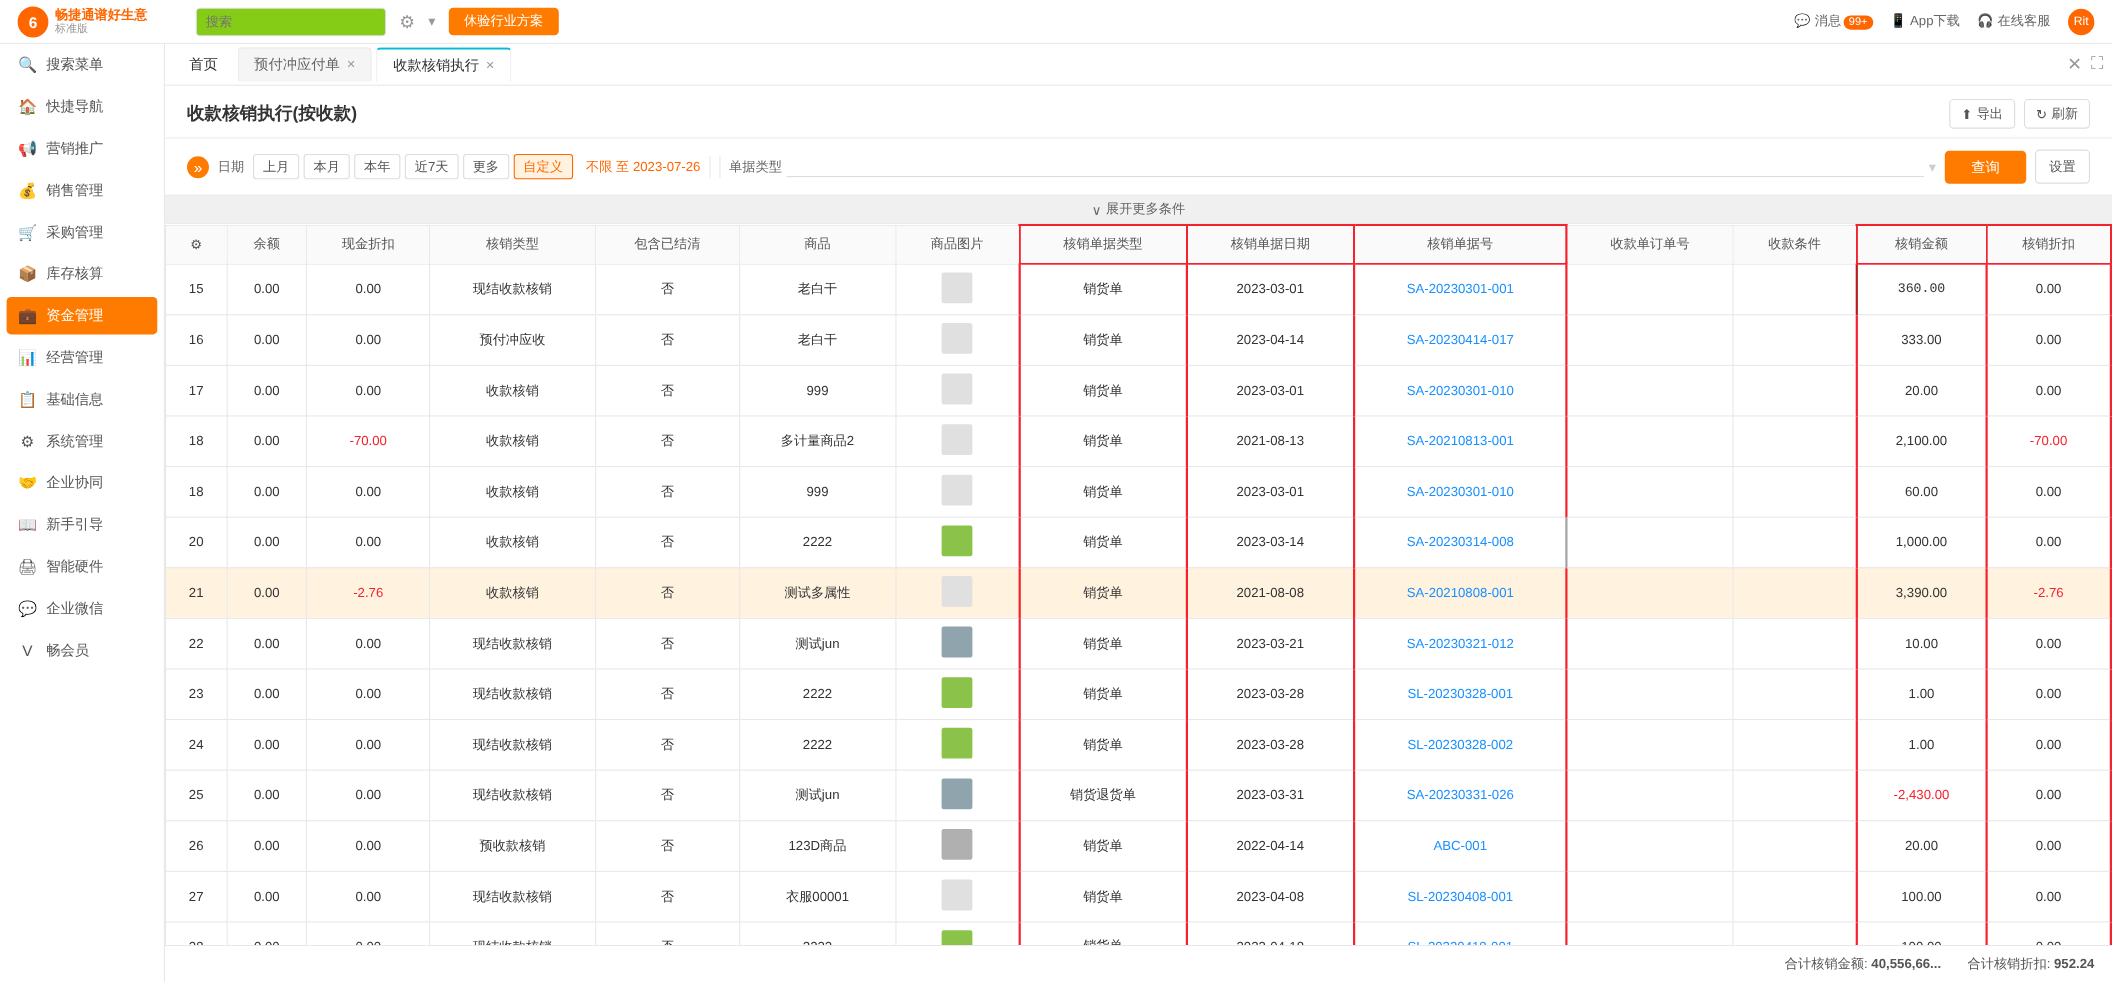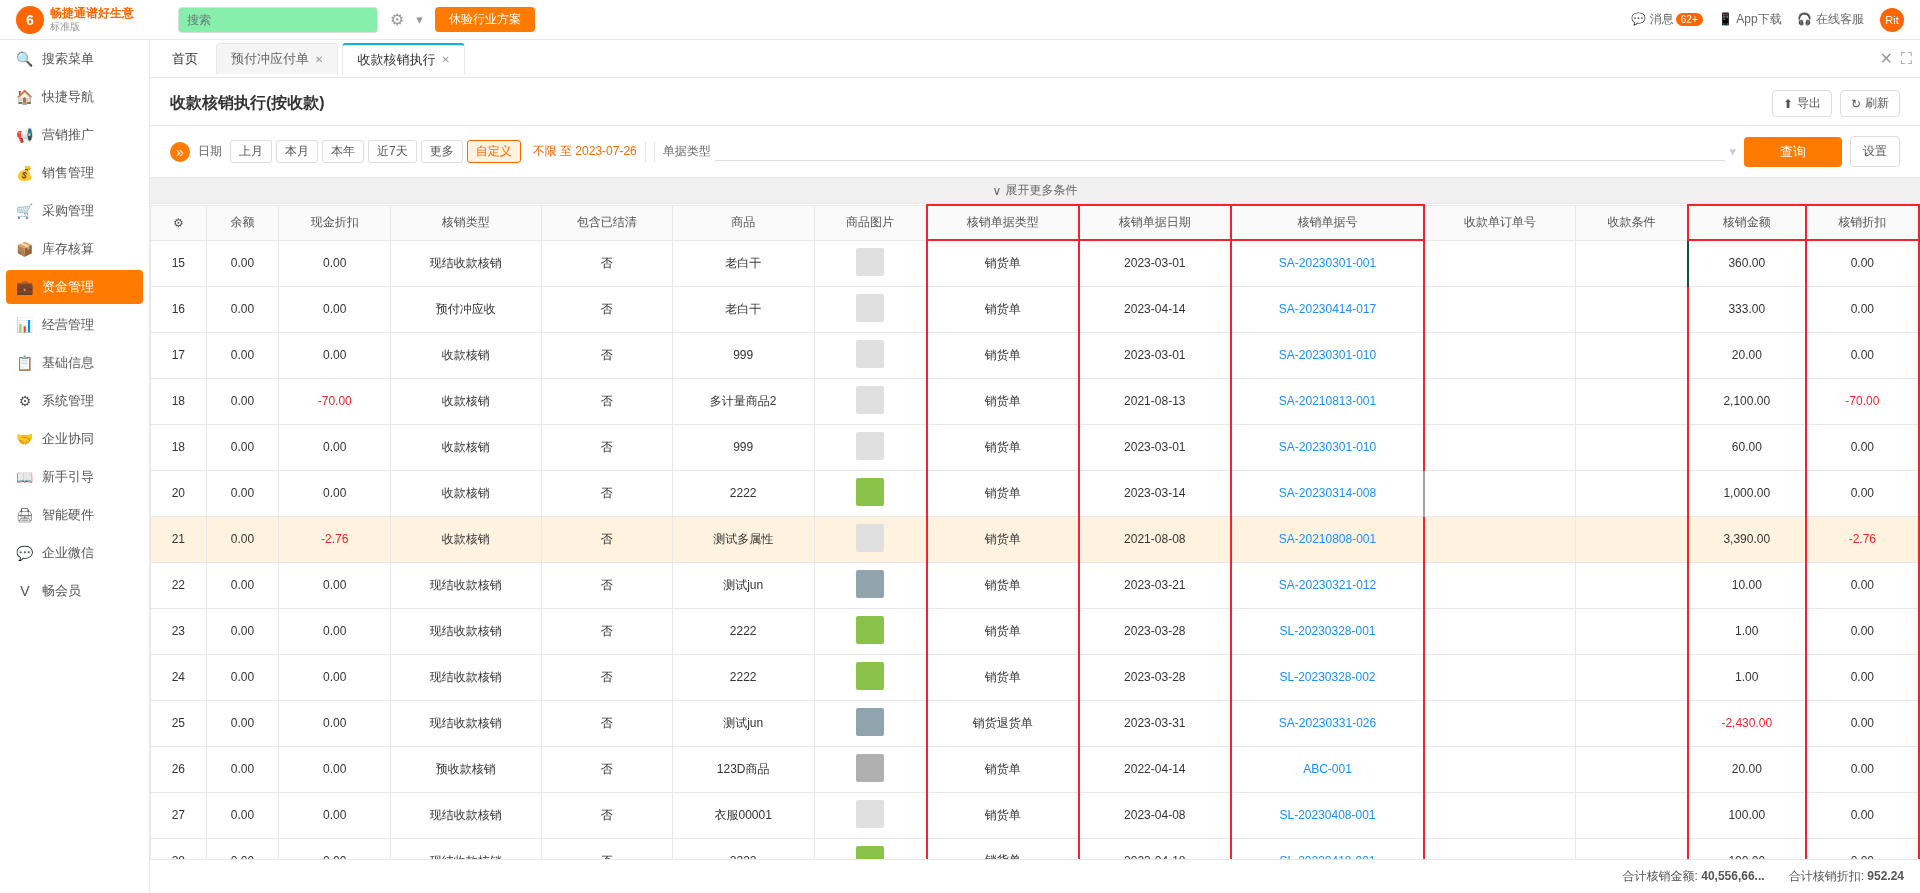--- a/index.html
+++ b/index.html
@@ -3,21 +3,21 @@
   <meta charset="utf-8">
   <style>
     * { box-sizing: border-box; margin: 0; padding: 0; }
     body { font-family: 'Microsoft YaHei', Arial, sans-serif; font-size: 13px; background: #f5f5f5; color: #333; height: 893px; overflow: hidden; display: flex; flex-direction: column; }
 
     
     .top-bar { height: 40px; background: #fff; display: flex; align-items: center; padding: 0 16px; border-bottom: 1px solid #e8e8e8; gap: 12px; flex-shrink: 0; }
     .top-bar-logo { display: flex; align-items: center; gap: 6px; color: #f60; font-weight: bold; font-size: 14px; width: 150px; }
     .logo-icon { width: 28px; height: 28px; background: #f60; border-radius: 50%; display: flex; align-items: center; justify-content: center; color: white; font-size: 14px; font-weight: bold; }
     .logo-text { font-size: 12px; line-height: 1.2; }
-    .search-box { width: 200px; height: 26px; border: 1px solid #ddd; border-radius: 4px; padding: 0 8px; font-size: 12px; background: #86efac; }
+    .search-box { width: 173px; height: 26px; border: 1px solid #ddd; border-radius: 4px; padding: 0 8px; font-size: 12px; background: #84cc16; }
     .top-bar-btn { background: #ff7b00; color: white; border: none; border-radius: 4px; padding: 4px 14px; font-size: 12px; cursor: pointer; }
     .top-bar-right { display: flex; align-items: center; gap: 16px; margin-left: auto; font-size: 12px; color: #666; }
     .badge { background: #f60; color: white; border-radius: 10px; padding: 1px 5px; font-size: 10px; margin-left: 2px; }
     .gear-icon { color: #999; cursor: pointer; font-size: 16px; }
 
     
     .main-layout { display: flex; flex: 1; overflow: hidden; }
 
     
     .sidebar { width: 150px; background: #fff; border-right: 1px solid #e8e8e8; display: flex; flex-direction: column; flex-shrink: 0; overflow-y: auto; }
@@ -52,21 +52,21 @@
     .filter-label { font-size: 12px; color: #666; }
     .filter-date-group { display: flex; align-items: center; gap: 4px; }
     .date-btn { padding: 2px 8px; font-size: 12px; border: 1px solid #ddd; border-radius: 3px; cursor: pointer; background: #fff; color: #555; }
     .date-btn.custom { background: #fff3e0; color: #f60; border-color: #f60; }
     .filter-divider { width: 1px; height: 20px; background: #e8e8e8; }
     .filter-unit { display: flex; align-items: center; gap: 8px; flex: 1; }
     .filter-field { border: none; border-bottom: 1px solid #ddd; padding: 2px 4px; font-size: 12px; width: 150px; outline: none; }
     .filter-dots { color: #ccc; letter-spacing: 2px; }
     .filter-type { display: flex; align-items: center; gap: 4px; flex: 1; }
     .filter-select-field { border: none; border-bottom: 1px solid #ddd; padding: 2px 4px; font-size: 12px; flex: 1; outline: none; }
-    .query-btn { background: #ff7b00; color: white; border: none; border-radius: 4px; padding: 6px 36px; font-size: 13px; cursor: pointer; }
+    .query-btn { background: #ff7b00; color: white; border: none; border-radius: 4px; padding: 6px 24px; font-size: 13px; cursor: pointer; }
     .setting-btn { background: #fff; color: #555; border: 1px solid #ddd; border-radius: 4px; padding: 6px 12px; font-size: 12px; cursor: pointer; }
 
     
     .expand-bar { display: flex; justify-content: center; padding: 4px; background: #f0f0f0; border-bottom: 1px solid #e8e8e8; flex-shrink: 0; }
     .expand-btn { display: flex; align-items: center; gap: 4px; font-size: 12px; color: #666; cursor: pointer; background: none; border: none; }
 
     
     .table-container { flex: 1; overflow: auto; background: #fff; }
     table { width: 100%; border-collapse: collapse; font-size: 12px; min-width: 1400px; }
     thead tr { background: #fafafa; }
@@ -94,21 +94,21 @@
       <div>畅捷通谱好生意</div>
       <div style="font-size:10px;color:#999;font-weight:normal;">标准版</div>
     </div>
   </div>
   <input class="search-box" type="text" placeholder="搜索" style="">
   <span class="gear-icon">⚙</span>
   <span style="color:#999;">▾</span>
   <button class="top-bar-btn">休验行业方案</button>
   <div class="top-bar-right">
     <span>
-      💬 <span>消息</span><span class="badge">62+</span>
+      💬 <span>消息</span><span class="badge">99+</span>
     </span>
     <span>📱 <span>App下载</span></span>
     <span>🎧 <span>在线客服</span></span>
     <span style="background:#f60;color:white;border-radius:50%;width:24px;height:24px;display:inline-flex;align-items:center;justify-content:center;font-size:11px;">Rit</span>
   </div>
 </div>
 
 <div class="main-layout">
 
   <div class="sidebar">
@@ -267,21 +267,21 @@
     <td class="">0.00</td>
     <td>现结收款核销</td>
     <td>否</td>
     <td>老白干</td>
     <td><span style="display:inline-block;width:28px;height:28px;background:#e0e0e0;border-radius:2px;"></span></td>
     <td style="border-left:2px solid #f5222d;border-right:2px solid #f5222d;border-top:2px solid #f5222d;">销货单</td>
     <td style="border-left:2px solid #f5222d;border-right:2px solid #f5222d;border-top:2px solid #f5222d;">2023-03-01</td>
     <td style="border-left:2px solid #f5222d;border-right:2px solid #f5222d;border-top:2px solid #f5222d;"><a class="link-text" href="#">SA-20230301-001</a></td>
     <td></td>
     <td></td>
-    <td class="" style="border-left:2px solid #14532d;border-right:2px solid #f5222d;border-top:2px solid #f5222d;">360.00</td>
+    <td class="" style="border-left:2px solid #b91c1c;border-right:2px solid #f5222d;border-top:2px solid #f5222d;font-family:Liberation Mono, monospace;">360.00</td>
     <td class="" style="border-left:2px solid #f5222d;border-right:2px solid #f5222d;border-top:2px solid #f5222d;">0.00</td>
   </tr>
               <tr>
     <td>16</td>
     <td>0.00</td>
     <td class="">0.00</td>
     <td>预付冲应收</td>
     <td>否</td>
     <td>老白干</td>
     <td><span style="display:inline-block;width:28px;height:28px;background:#e0e0e0;border-radius:2px;"></span></td>

